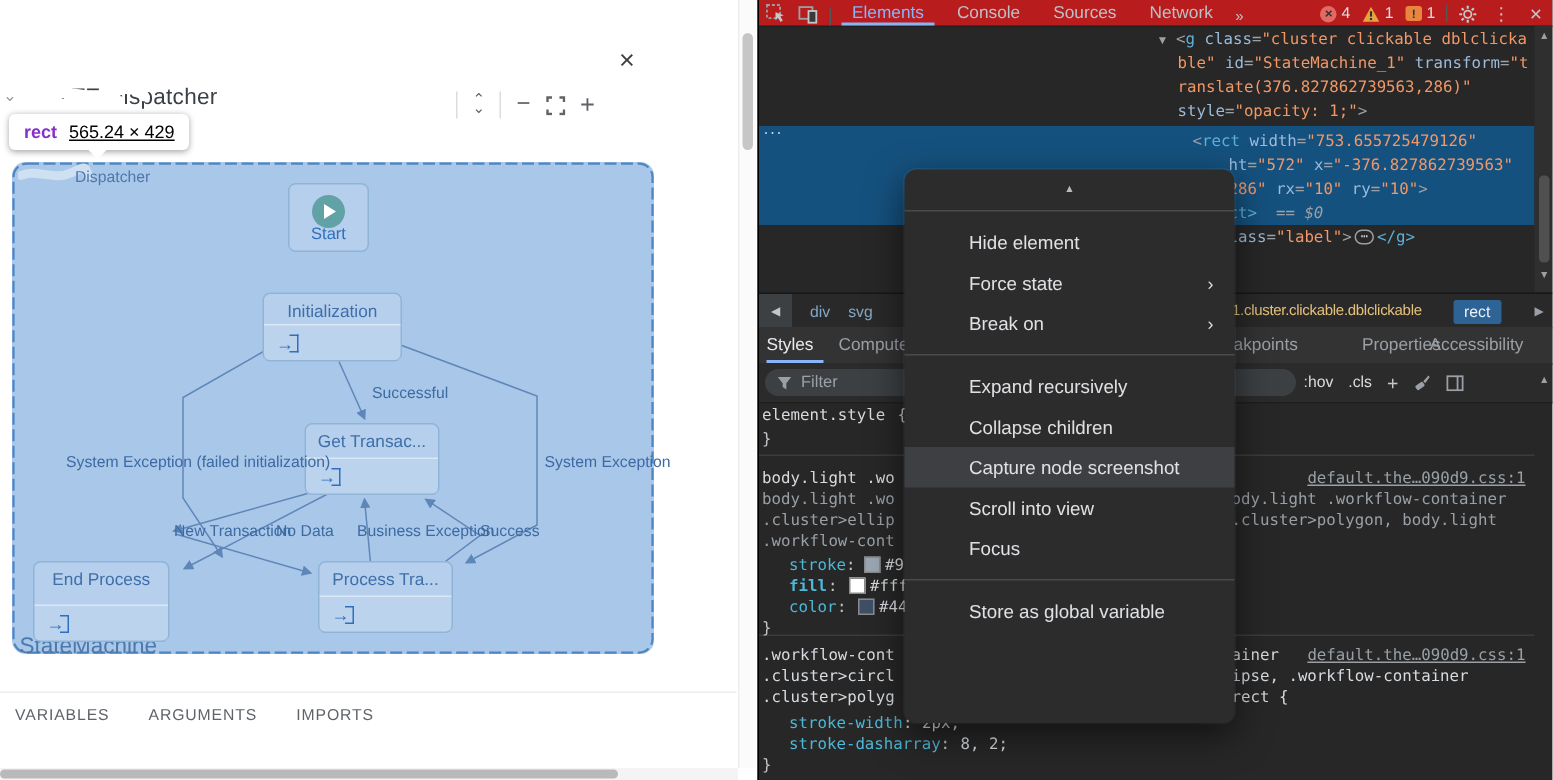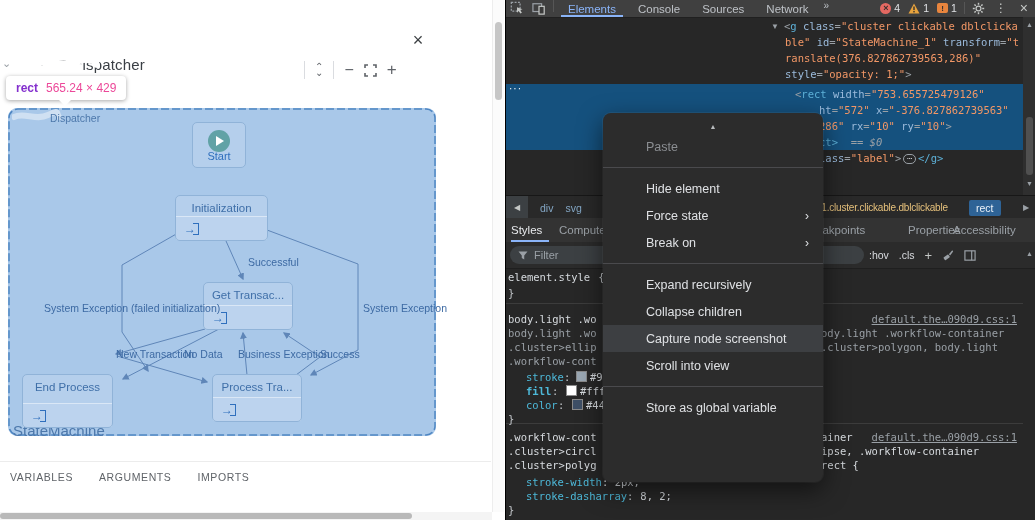--- a/index.html
+++ b/index.html
@@ -12,21 +12,21 @@
   
   .viewer-close{position:absolute;left:406px;top:28px;width:24px;height:24px;font-size:18px;color:#3c4043;display:flex;align-items:center;justify-content:center;cursor:pointer;}
   #viewer-controls{position:absolute;left:304px;top:58px;height:24px;display:flex;align-items:center;gap:10px;color:#5f6368;}
   #viewer-controls .vdiv{width:1px;height:18px;background:#dadce0;}
   .vc-btn{display:flex;flex-direction:column;align-items:center;justify-content:center;line-height:6px;font-size:10px;color:#5f6368;cursor:pointer;}
   .vc-minus{font-size:16px;} .vc-plus{font-size:17px;}
   
   #insp-tooltip{position:absolute;left:6px;top:76px;height:24px;background:#fff;border-radius:4px;box-shadow:0 1px 4px rgba(0,0,0,.35);display:flex;align-items:center;padding:0 10px;gap:8px;z-index:30;font-size:12px;}
   #insp-tooltip:after{content:"";position:absolute;left:52px;top:23px;border:7px solid transparent;border-top-color:#fff;}
   .tt-tag{color:#8430ce;font-weight:bold;}
-  .tt-dims{color:#ec4899;}
+  .tt-dims{color:#000000;text-decoration:underline;}
   
   #diagram{position:absolute;left:8px;top:108px;width:428px;height:328px;background:#a9c8e9;border-radius:9px;}
   #edges{position:absolute;left:0;top:0;}
   .cluster-label{position:absolute;left:42px;top:4px;font-size:10.5px;color:#4d78ab;}
   .cluster-footer{position:absolute;left:5px;top:314px;font-size:15px;color:#4d78ab;}
   .dg-scribble{position:absolute;left:4px;top:0px;pointer-events:none;}
   .node{position:absolute;background:#b5cfec;border:1px solid #90b3d8;border-radius:5px;box-sizing:border-box;}
   .node-title{position:absolute;left:0;right:0;top:6px;text-align:center;font-size:11.5px;color:#3f6fa8;}
   .node-body{position:absolute;left:0;right:0;bottom:0;height:23px;border-top:1px solid rgba(255,255,255,.45);background:rgba(255,255,255,.10);}
   .enter-icon{position:absolute;left:8px;bottom:5px;display:flex;align-items:center;height:13px;}
@@ -38,21 +38,21 @@
   .edge-label{position:absolute;font-size:10.5px;color:#3d6aa3;white-space:nowrap;}
   
   #page-divider{position:absolute;left:0;top:461px;width:491px;height:1px;background:#ececec;}
   #bottom-tabs{position:absolute;left:10px;top:471px;display:flex;gap:26px;font-size:10.5px;color:#5f6368;letter-spacing:.6px;}
   #page-vscroll{position:absolute;left:492px;top:0;width:11px;height:512px;background:#fbfbfb;border-left:1px solid #ededed;}
   #page-vscroll .thumb{position:absolute;left:2px;top:22px;width:7px;height:78px;background:#c6c6c6;border-radius:4px;}
   #page-hscroll{position:absolute;left:0;top:512px;width:492px;height:8px;background:#f4f4f4;}
   #page-hscroll .thumb{position:absolute;left:0;top:1px;width:412px;height:6px;background:#b9b9b9;border-radius:3px;}
   
   #devtools{position:absolute;left:505px;top:0;width:530px;height:520px;background:#272727;border-left:1px solid #000;color:#e8eaed;}
-  #dt-topbar{position:absolute;left:0;top:0;width:100%;height:17px;background:#404040;border-bottom:1px solid #202020;display:flex;align-items:flex-start;font-size:11.5px;}
+  #dt-topbar{position:absolute;left:0;top:0;width:100%;height:17px;background:#b91c1c;border-bottom:1px solid #202020;display:flex;align-items:flex-end;font-size:11.5px;}
   .tb-icon{width:22px;height:16px;display:flex;align-items:center;justify-content:center;cursor:pointer;}
   .tb-div{width:1px;height:12px;background:#565656;margin:0 3px;}
   .dt-tab{padding:0 11px;height:17px;display:flex;align-items:center;color:#bdc1c6;cursor:pointer;position:relative;}
   .dt-tab.active{color:#8ab4f8;}
   .dt-tab.active:after{content:"";position:absolute;left:4px;right:4px;bottom:0;height:2px;background:#8ab4f8;}
   .more-tabs{color:#bdc1c6;font-size:10px;padding:0 4px;cursor:pointer;}
   .badge{display:flex;align-items:center;gap:3px;margin:0 4px;cursor:pointer;color:#dfe1e4;font-size:10.5px;}
   .err-dot{width:11px;height:11px;border-radius:50%;background:#e46962;color:#33302e;font-size:9px;font-weight:bold;display:flex;align-items:center;justify-content:center;line-height:0;}
   .iss-box{width:11px;height:10px;border-radius:2px;background:#e8853e;color:#33302e;font-size:8px;font-weight:bold;display:flex;align-items:center;justify-content:center;}
   .tb-x{font-size:14px;color:#c4c7c5;padding:0 8px;cursor:pointer;}
@@ -397,27 +397,27 @@
         <span class="sr s-pn" style="top: 208px; left: 20px;">stroke-width</span>
         <span class="sr s-w" style="top: 208px; left: 96px;">: 2px;</span>
         <span class="sr s-pn" style="top: 222px; left: 20px;">stroke-dasharray</span>
         <span class="sr s-b" style="top: 222px; left: 121px;">:</span>
         <span class="sr s-w" style="top: 222px; left: 128px;"> 8, 2;</span>
         <span class="sr s-b" style="top: 236px; left: 2px;">}</span>
       </div>
 
     <div id="ctx-menu">
         <div class="mscroll">▲</div>
-        <div class="mi disabled">Paste</div>
         <div class="msep"></div>
         <div class="mi">Hide element</div>
         <div class="mi">Force state<span class="sub">›</span></div>
         <div class="mi">Break on<span class="sub">›</span></div>
         <div class="msep"></div>
         <div class="mi">Expand recursively</div>
         <div class="mi">Collapse children</div>
         <div class="mi hover">Capture node screenshot</div>
         <div class="mi">Scroll into view</div>
+        <div class="mi">Focus</div>
         <div class="msep"></div>
         <div class="mi">Store as global variable</div>
       </div>
   </section>
 </div>
 
 </body></html>

